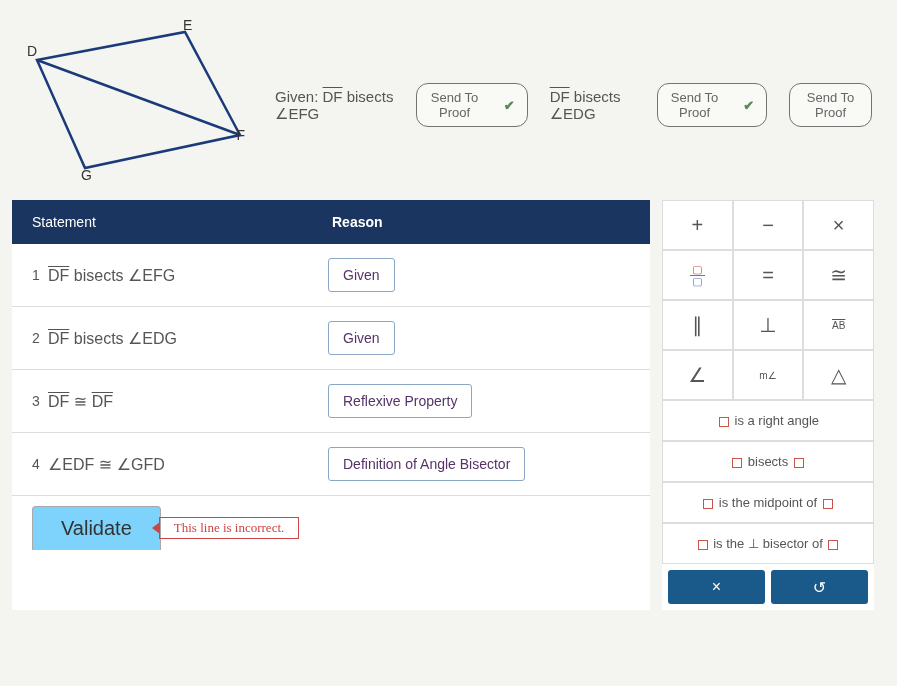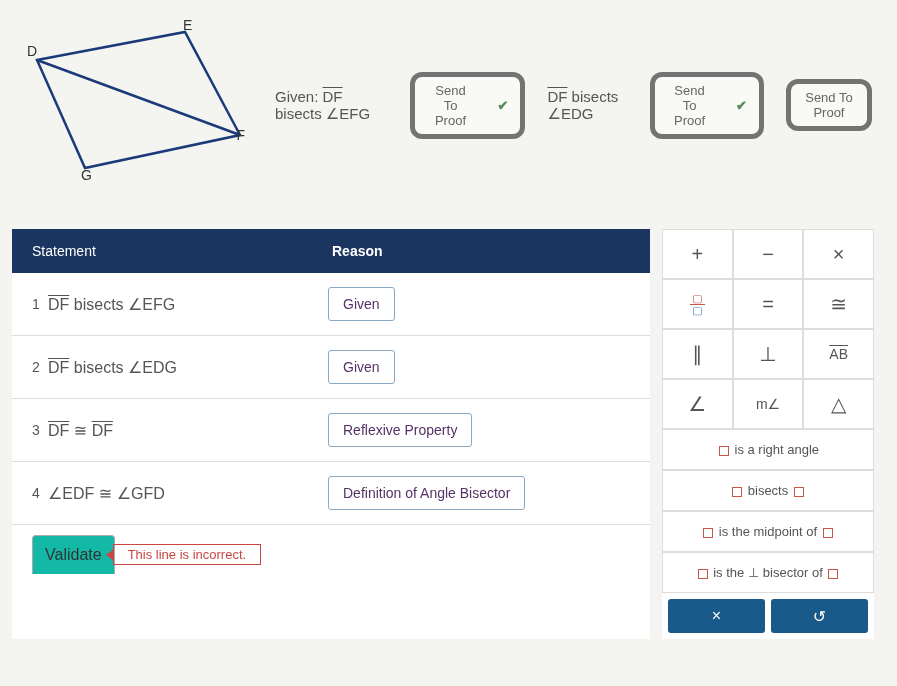--- a/index.html
+++ b/index.html
@@ -27,38 +27,37 @@
       padding-top: 10px;
     }
     .given-row {
       display: flex;
       align-items: center;
       gap: 20px;
       font-size: 15px;
       color: #555;
     }
     .send-btn {
-      border: 5px solid #737373;
+      border: 1px solid #737373;
       border-radius: 12px;
       background: #f9f9f6;
       padding: 6px 12px;
       font-size: 13px;
       color: #666;
       display: flex;
       align-items: center;
       gap: 24px;
       cursor: pointer;
     }
     .check-mark { color: #5a8a5a; font-weight: bold; }
     .overline { text-decoration: overline; }
     .main-area {
       display: flex;
       padding: 0 12px;
       gap: 12px;
-      margin-top: 29px;
     }
     .proof-panel {
       width: 638px;
       background: #fff;
     }
     .proof-header {
       background: #1a3560;
       color: #fff;
       display: flex;
       padding: 14px 20px;
@@ -85,36 +84,37 @@
       background: #fff;
       cursor: pointer;
     }
     .validate-row {
       display: flex;
       align-items: center;
       padding: 10px 20px;
       gap: 0;
     }
     .validate-btn {
-      background: #14b8a6;
+      background: #7dd3fc;
       border: 1px solid #aaa;
       border-radius: 4px 4px 0 0;
       border-bottom: none;
-      padding: 10px 12px;
-      font-size: 16px;
+      padding: 10px 28px;
+      font-size: 20px;
       color: #333;
       cursor: pointer;
     }
     .incorrect-msg {
       border: 1px solid #cc4444;
       color: #cc4444;
       font-size: 13px;
       padding: 2px 14px;
       position: relative;
       margin-left: -2px;
+      font-family: Liberation Serif, serif;
     }
     .incorrect-msg::before {
       content: "";
       position: absolute;
       left: -8px;
       top: 50%;
       transform: translateY(-50%);
       border-top: 6px solid transparent;
       border-bottom: 6px solid transparent;
       border-right: 8px solid #cc4444;
@@ -133,21 +133,21 @@
       border: 1px solid #ddd;
       height: 50px;
       display: flex;
       align-items: center;
       justify-content: center;
       font-size: 20px;
       color: #555;
       cursor: pointer;
       background: #fff;
     }
-    .tool-cell.small { font-size: 14px; }
+    .tool-cell.small { font-size: 10px; }
     .phrase-btn {
       border: 1px solid #ddd;
       padding: 12px 8px;
       font-size: 13px;
       color: #555;
       text-align: center;
       cursor: pointer;
     }
     .phrase-btn .sq {
       display: inline-block;

